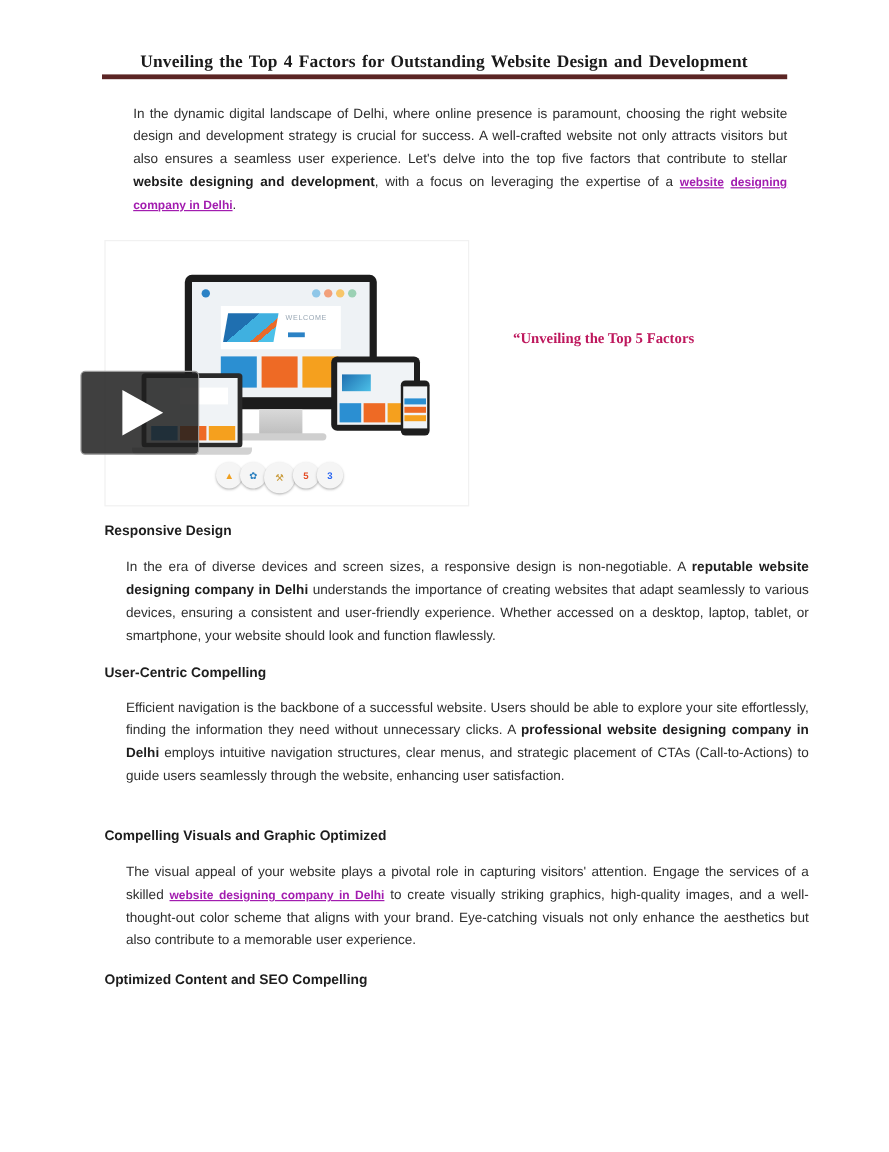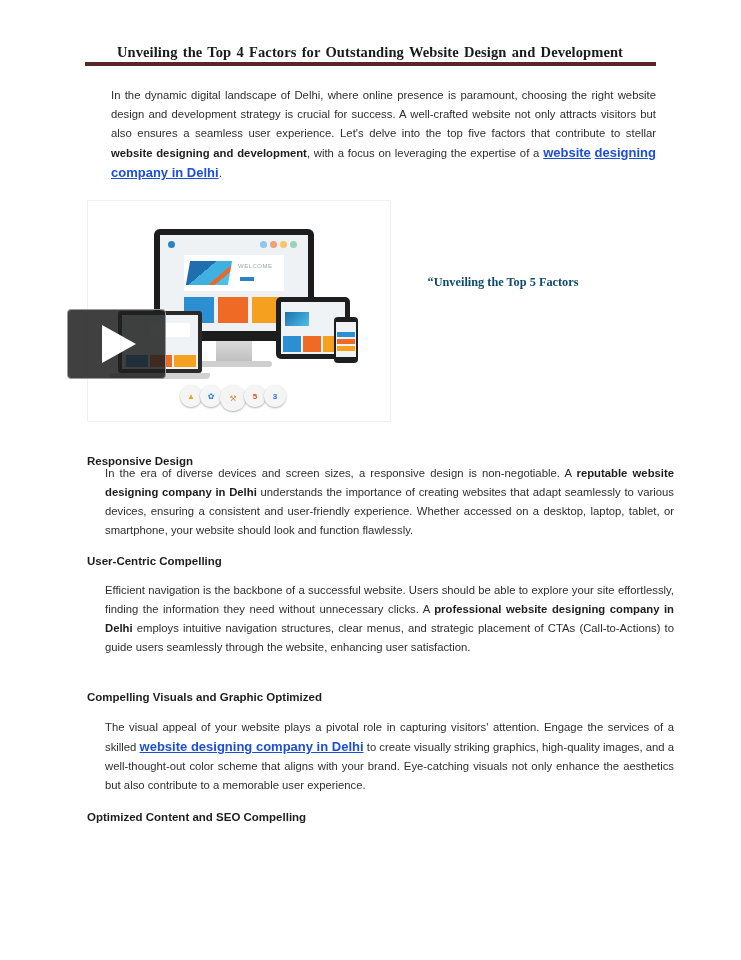--- a/index.html
+++ b/index.html
@@ -4,21 +4,21 @@
 <style>
   html, body { margin: 0; padding: 0; background: #ffffff; }
   body { width: 741px; height: 960px; position: relative; overflow: hidden; font-family: "Liberation Sans", "DejaVu Sans", sans-serif; color: #2b2b2b; }
 
   .title { position: absolute; left: 85px; top: 44px; width: 570px; text-align: center; font-family: "Liberation Serif", "DejaVu Serif", serif; font-weight: bold; font-size: 14.5px; color: #1a1a1a; letter-spacing: 0.1px; word-spacing: 1.5px; }
   .title-rule { position: absolute; left: 85px; top: 62px; width: 571px; height: 4px; background: #5b2524; }
 
   .para { position: absolute; font-size: 11.3px; line-height: 19px; text-align: justify; color: #2e2e2e; }
   .para b { color: #1d1d1d; }
   .intro { left: 111px; top: 86px; width: 545px; }
-  .link { color: #1d4ed8; font-weight: bold; text-decoration: underline; font-size: 13px; cursor: pointer; }
+  .link { color: #a21caf; font-weight: bold; text-decoration: underline; font-size: 10px; cursor: pointer; }
 
   .hero { position: absolute; left: 87px; top: 200px; width: 302px; height: 220px; background: #ffffff; border: 1px solid #f1f1f1; overflow: hidden; }
 
   
   .monitor { position: absolute; left: 66px; top: 28px; width: 160px; height: 112px; background: #1c1c1c; border-radius: 6px; }
   .monitor .screen { position: absolute; left: 6px; top: 6px; right: 6px; bottom: 10px; background: #eef2f5; overflow: hidden; }
   .monitor-neck { position: absolute; left: 128px; top: 140px; width: 36px; height: 22px; background: linear-gradient(#d9d9d9, #bdbdbd); }
   .monitor-base { position: absolute; left: 108px; top: 160px; width: 76px; height: 6px; background: #cfcfcf; border-radius: 3px; }
   .scr-dot { position: absolute; width: 7px; height: 7px; border-radius: 50%; background: #2b82c5; }
   .scr-banner { position: absolute; left: 24px; top: 20px; width: 100px; height: 36px; background: #ffffff; }
@@ -43,21 +43,21 @@
   .phone .screen { position: absolute; left: 2px; top: 5px; right: 2px; bottom: 6px; background: #f0f3f6; overflow: hidden; }
 
   .mini-tile { position: absolute; height: 12px; }
 
   .badges { position: absolute; left: 92px; top: 184px; height: 26px; display: flex; }
   .badge { width: 22px; height: 22px; border-radius: 50%; background: #f5f5f5; box-shadow: 0 1px 2px rgba(0,0,0,0.3); margin-right: -2px; display: flex; align-items: center; justify-content: center; font-size: 8px; font-weight: bold; }
 
   .play { position: absolute; left: 67px; top: 309px; width: 97px; height: 68px; background: rgba(30,30,30,0.85); border: 1px solid #9a9a9a; border-radius: 4px; cursor: pointer; }
   .play-tri { position: absolute; left: 34px; top: 15px; width: 0; height: 0; border-top: 19px solid transparent; border-bottom: 19px solid transparent; border-left: 34px solid #ffffff; }
 
-  .quote { position: absolute; left: 398px; top: 271px; width: 210px; text-align: center; font-family: "Liberation Serif", "DejaVu Serif", serif; font-weight: bold; font-size: 12.3px; line-height: 22px; color: #0c4a6e; }
+  .quote { position: absolute; left: 398px; top: 271px; width: 210px; text-align: center; font-family: "Liberation Serif", "DejaVu Serif", serif; font-weight: bold; font-size: 12.3px; line-height: 22px; color: #be185d; }
 
   .heading { position: absolute; left: 87px; font-size: 11.5px; font-weight: bold; color: #1d1d1d; }
   .sec { left: 105px; width: 569px; }
 </style>
 </head>
 <body>
 
 <div class="title">Unveiling  the Top 4 Factors for Outstanding  Website Design and Development</div>
 <div class="title-rule"></div>
 
@@ -121,21 +121,21 @@
 </div>
 
 <div class="play">
   <div class="play-tri"></div>
 </div>
 
 <div class="quote">
   <div>“Unveiling the Top 5 Factors</div>
 </div>
 
-<div class="heading" style="top:455px;">Responsive  Design</div>
+<div class="heading" style="top:437px;">Responsive  Design</div>
 <p class="para sec" style="top:464px;margin:0;">
   <span>In the era of diverse devices and screen sizes, a responsive design is non-negotiable. A </span><b>reputable website designing company in Delhi</b><span> understands the importance of creating websites that  adapt seamlessly to various devices, ensuring a consistent and user-friendly experience. Whether accessed on a desktop,  laptop, tablet, or smartphone, your website should look and function flawlessly.</span>
 </p>
 
 <div class="heading" style="top:555px;">User-Centric Compelling</div>
 <p class="para sec" style="top:581px;margin:0;">
   <span>Efficient navigation is the backbone of a successful website. Users should be able to explore your site effortlessly, finding the information they need without unnecessary clicks. A </span><b>professional website designing company in Delhi</b><span> employs intuitive navigation structures, clear menus, and strategic placement of CTAs (Call-to-Actions) to guide users seamlessly through the website, enhancing user satisfaction.</span>
 </p>
 
 <div class="heading" style="top:691px;">Compelling Visuals and Graphic Optimized</div>

